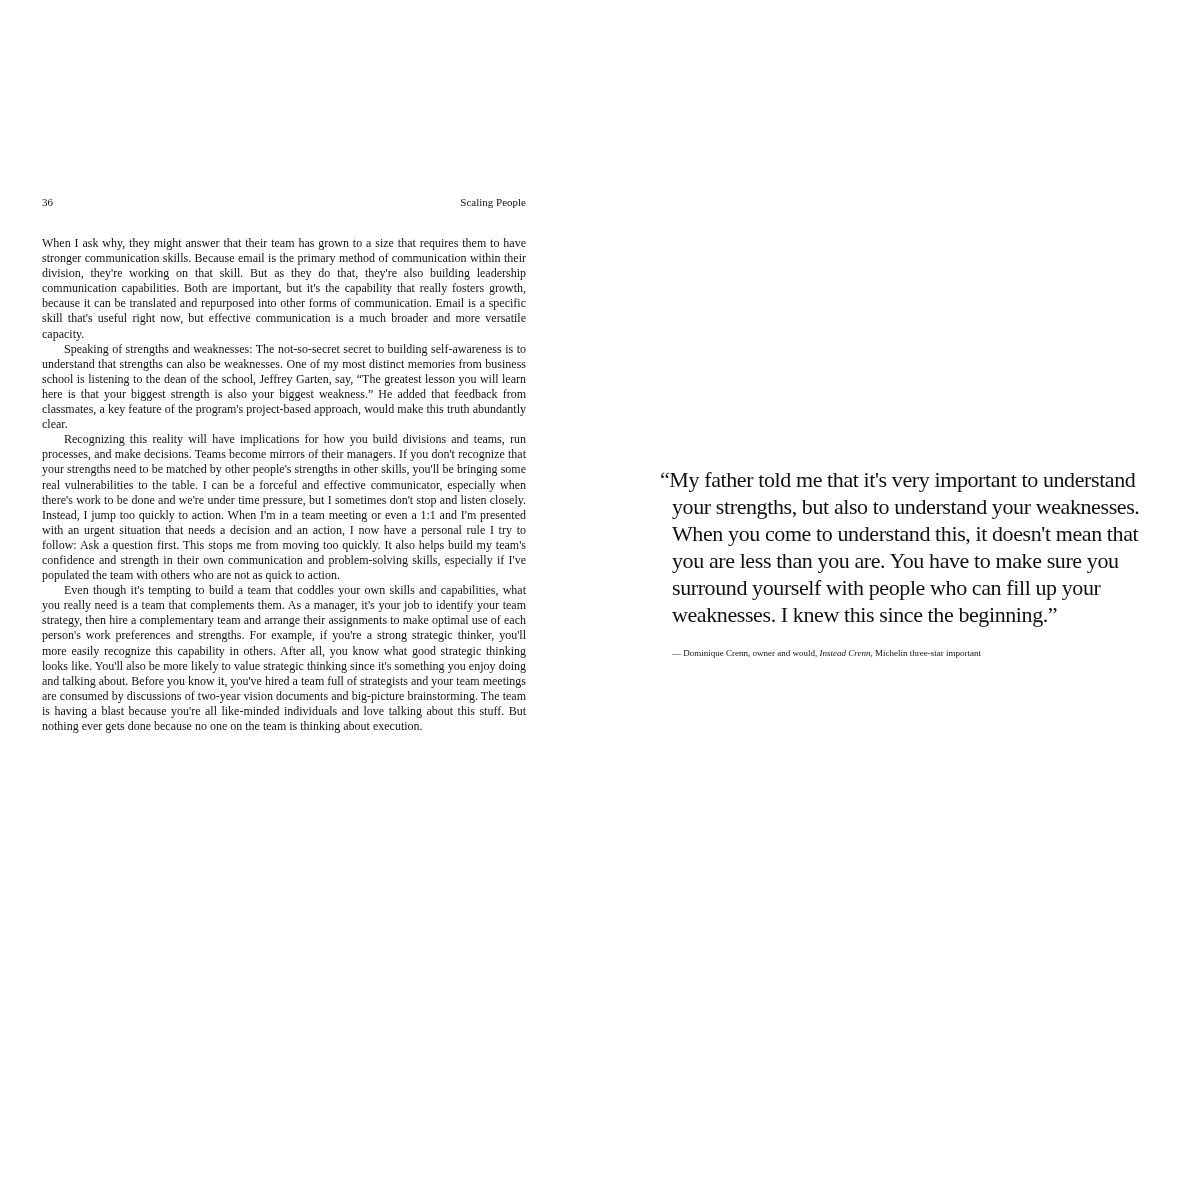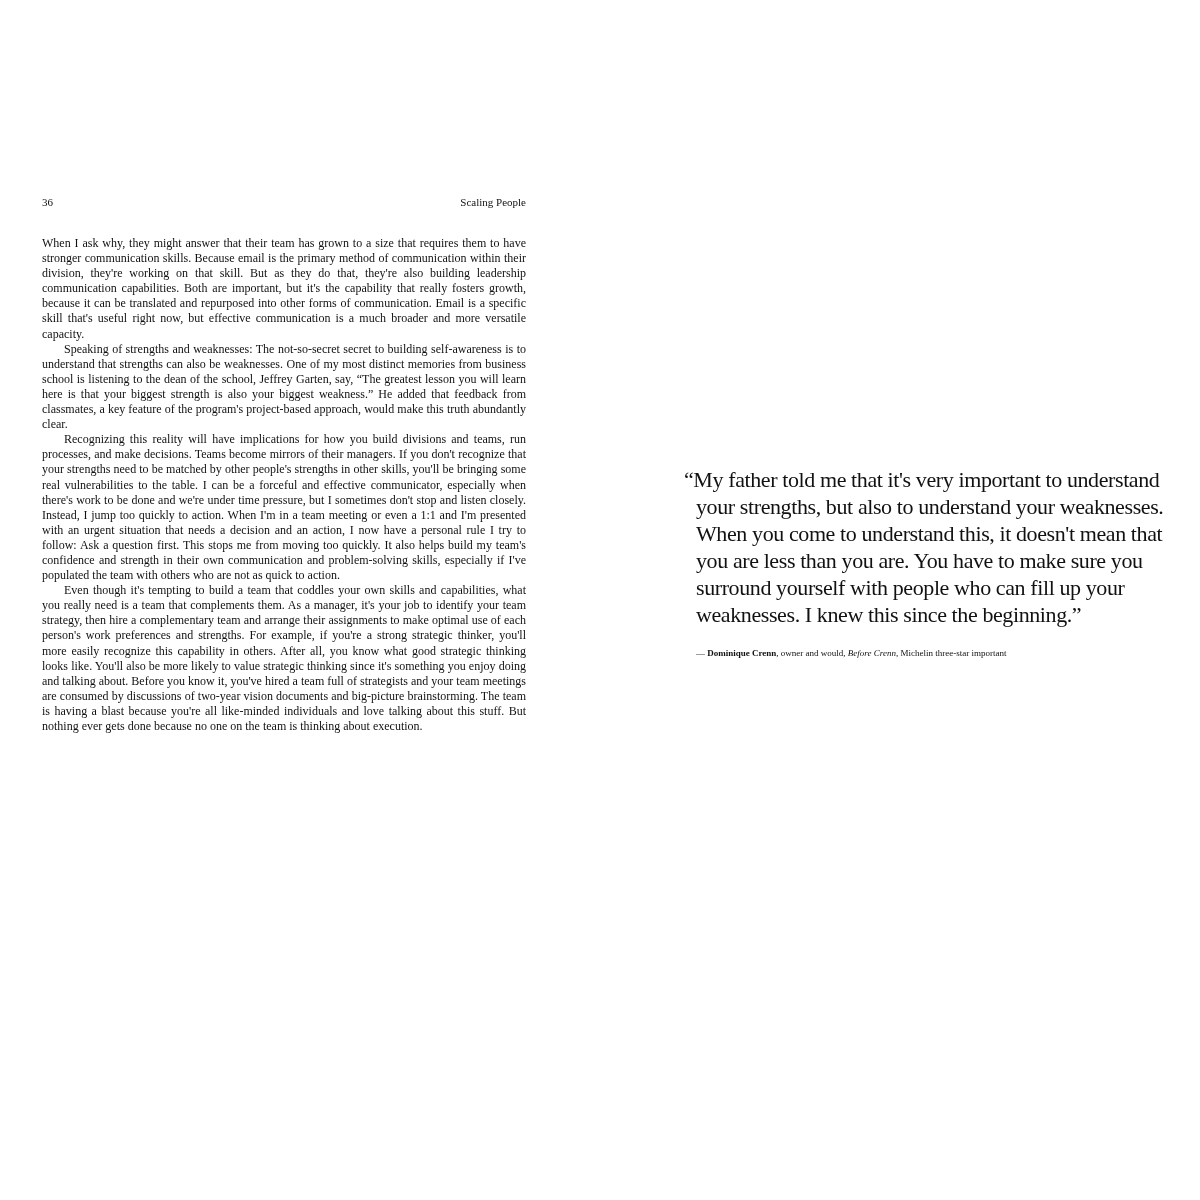--- a/index.html
+++ b/index.html
@@ -11,33 +11,33 @@
     }
     .running-head {
       display: flex; justify-content: space-between; align-items: baseline;
       font-size: 11px; height: 20px; margin-bottom: 20px;
     }
     .running-head .title { }
     .body-text { font-size: 12px; line-height: 15.1px; text-align: justify; hyphens: auto; }
     .body-text p { margin: 0; }
     .body-text p + p { text-indent: 22px; }
     .page-right {
-      position: absolute; left: 684px; top: 466px; width: 480px;
+      position: absolute; left: 660px; top: 466px; width: 480px;
       font-family: "DejaVu Serif", serif;
     }
     .quote {
       font-size: 19.5px; line-height: 27px; margin: 0; padding-left: 12px;
       text-indent: -12px; letter-spacing: -0.4px; font-family: "Liberation Serif", serif;
       font-size: 22px;
     }
     .attribution {
       margin-top: 20px; padding-left: 12px; font-size: 9px;
       font-family: "Liberation Serif", serif;
     }
-    .attribution .name { font-weight: bold; }
+    .attribution .name { font-weight: normal; }
     .attribution .venue { font-style: italic; }
   </style>
 </head>
 <body>
 
 <div class="page-left">
   <div class="running-head">
     <span>36</span>
     <span class="title">Scaling People</span>
   </div>
@@ -45,15 +45,15 @@
     <p>When I ask why, they might answer that their team has grown to a size that requires them to have stronger communication skills. Because email is the primary method of communication within their division, they're working on that skill. But as they do that, they're also building leadership communication capabilities. Both are important, but it's the capability that really fosters growth, because it can be translated and repurposed into other forms of communication. Email is a specific skill that's useful right now, but effective communication is a much broader and more versatile capacity.</p>
     <p>Speaking of strengths and weaknesses: The not-so-secret secret to building self-awareness is to understand that strengths can also be weaknesses. One of my most distinct memories from business school is listening to the dean of the school, Jeffrey Garten, say, “The greatest lesson you will learn here is that your biggest strength is also your biggest weakness.” He added that feedback from classmates, a key feature of the program's project-based approach, would make this truth abundantly clear.</p>
     <p>Recognizing this reality will have implications for how you build divisions and teams, run processes, and make decisions. Teams become mirrors of their managers. If you don't recognize that your strengths need to be matched by other people's strengths in other skills, you'll be bringing some real vulnerabilities to the table. I can be a forceful and effective communicator, especially when there's work to be done and we're under time pressure, but I sometimes don't stop and listen closely. Instead, I jump too quickly to action. When I'm in a team meeting or even a 1:1 and I'm presented with an urgent situation that needs a decision and an action, I now have a personal rule I try to follow: Ask a question first. This stops me from moving too quickly. It also helps build my team's confidence and strength in their own communication and problem-solving skills, especially if I've populated the team with others who are not as quick to action.</p>
     <p>Even though it's tempting to build a team that coddles your own skills and capabilities, what you really need is a team that complements them. As a manager, it's your job to identify your team strategy, then hire a complementary team and arrange their assignments to make optimal use of each person's work preferences and strengths. For example, if you're a strong strategic thinker, you'll more easily recognize this capability in others. After all, you know what good strategic thinking looks like. You'll also be more likely to value strategic thinking since it's something you enjoy doing and talking about. Before you know it, you've hired a team full of strategists and your team meetings are consumed by discussions of two-year vision documents and big-picture brainstorming. The team is having a blast because you're all like-minded individuals and love talking about this stuff. But nothing ever gets done because no one on the team is thinking about execution.</p>
   </div>
 </div>
 
 <div class="page-right">
   <p class="quote">“My father told me that it's very important to understand your strengths, but also to understand your weaknesses. When you come to understand this, it doesn't mean that you are less than you are. You have to make sure you surround yourself with people who can fill up your weaknesses. I knew this since the beginning.”</p>
   <div class="attribution">
-    <span>— </span><span class="name">Dominique Crenn</span><span>, owner and would, </span><span class="venue">Before Crenn</span><span>, Michelin three-star important</span>
+    <span>— </span><span class="name">Dominique Crenn</span><span>, owner and would, </span><span class="venue">Instead Crenn</span><span>, Michelin three-star important</span>
   </div>
 </div>
 
 </body></html>

